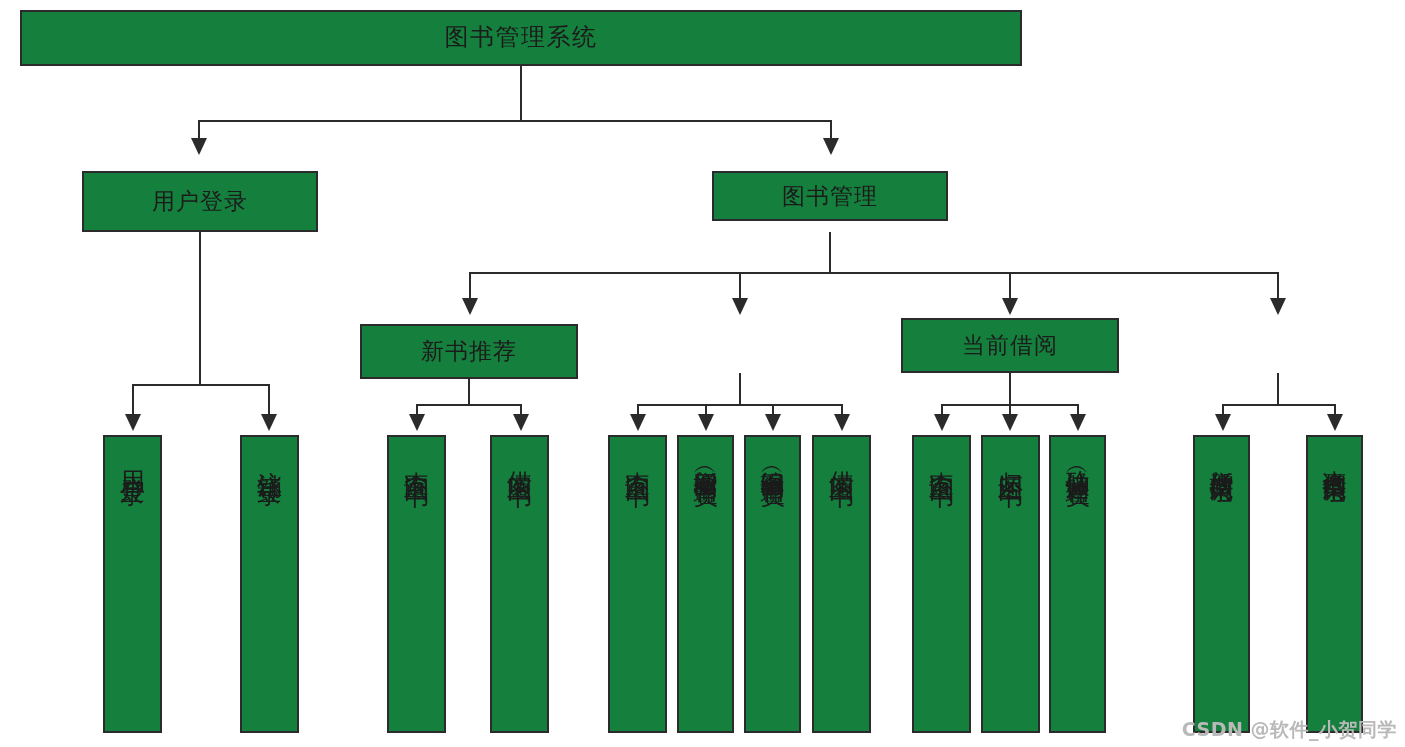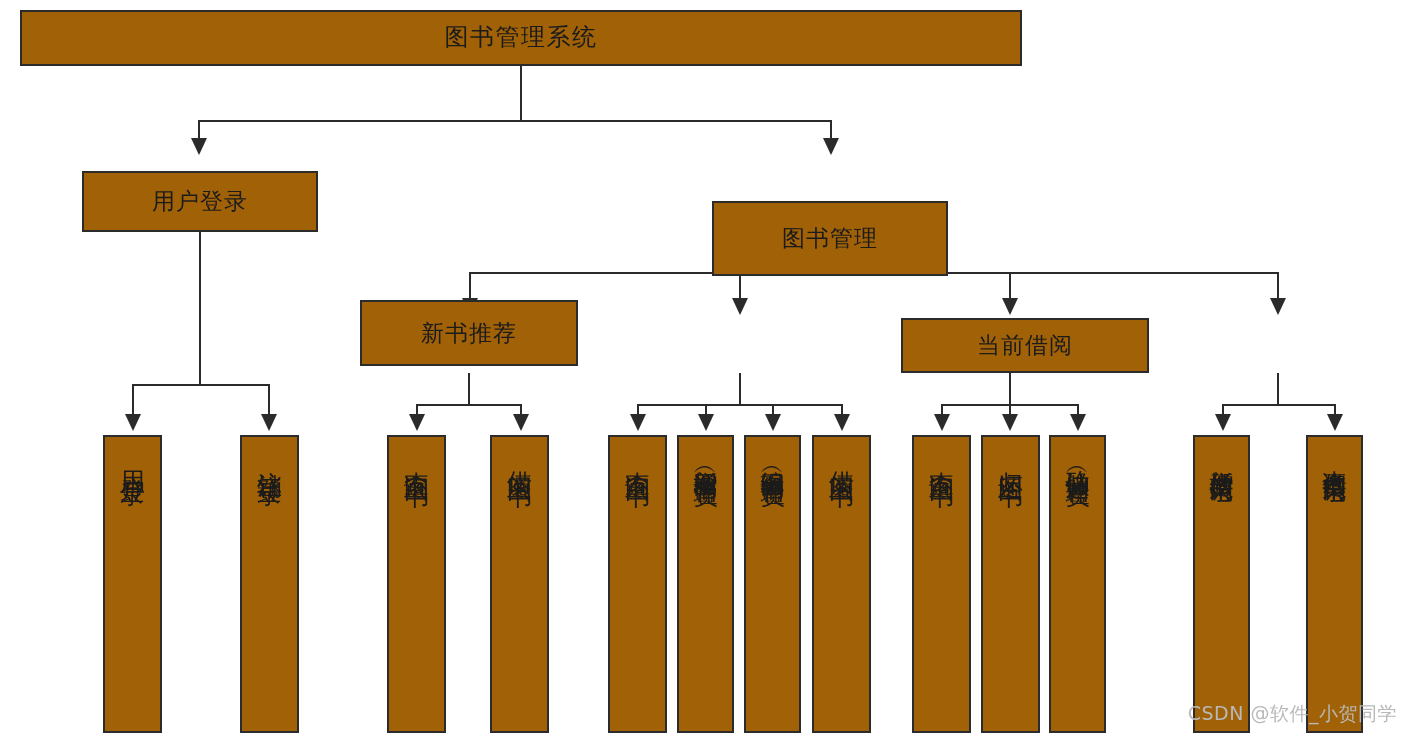--- a/index.html
+++ b/index.html
@@ -13,21 +13,21 @@
     width: 1405px;
     height: 747px;
     background: #ffffff;
     font-family: "DejaVu Sans", "Liberation Sans", sans-serif;
     overflow: hidden;
   }
   
   .node {
     position: absolute;
     box-sizing: border-box;
-    background: #a16207;
+    background: #15803d;
     border: 2px solid #2b2b2b;
     display: flex;
     align-items: center;
     justify-content: center;
     color: #1b1b1b;
     z-index: 3;
   }
   .node .label {
     display: block;
     text-align: center;
@@ -76,27 +76,28 @@
     height: 0;
     border-left: 8px solid transparent;
     border-right: 8px solid transparent;
     border-top: 17px solid #2b2b2b;
     z-index: 2;
   }
   
   #watermark {
     position: absolute;
     right: 8px;
-    bottom: 20px;
+    bottom: 4px;
     font-size: 19px;
     color: #b9b9b9;
     letter-spacing: 0.5px;
     white-space: nowrap;
     z-index: 5;
     user-select: none;
+    font-weight: bold;
   }
 </style>
 </head>
 <body>
 
 <div id="canvas">
 
   <div class="node horiz title" style="left:20px; top:10px; width:1002px; height:56px;">
     <span class="label">图书管理系统</span>
   </div>
@@ -107,21 +108,21 @@
 
   <div class="ln v" style="left:198px; top:120px; height:20px;"></div>
   <div class="arrow" style="left:191px; top:138px;"></div>
   <div class="ln v" style="left:830px; top:120px; height:20px;"></div>
   <div class="arrow" style="left:823px; top:138px;"></div>
 
   <div class="node horiz" style="left:82px; top:171px; width:236px; height:61px;">
     <span class="label">用户登录</span>
   </div>
 
-  <div class="node horiz" style="left:712px; top:171px; width:236px; height:75px;margin-top:30px;">
+  <div class="node horiz" style="left:712px; top:171px; width:236px; height:50px;">
     <span class="label">图书管理</span>
   </div>
 
   <div class="ln v" style="left:199px; top:232px; height:153px;"></div>
   <div class="ln h" style="left:132px; top:384px; width:136px;"></div>
   <div class="ln v" style="left:132px; top:384px; height:32px;"></div>
   <div class="arrow" style="left:125px; top:414px;"></div>
   <div class="ln v" style="left:268px; top:384px; height:32px;"></div>
   <div class="arrow" style="left:261px; top:414px;"></div>
 
@@ -129,24 +130,24 @@
   <div class="ln h" style="left:469px; top:272px; width:810px;"></div>
   <div class="ln v" style="left:469px; top:272px; height:28px;"></div>
   <div class="arrow" style="left:462px; top:298px;"></div>
   <div class="ln v" style="left:739px; top:272px; height:28px;"></div>
   <div class="arrow" style="left:732px; top:298px;"></div>
   <div class="ln v" style="left:1009px; top:272px; height:28px;"></div>
   <div class="arrow" style="left:1002px; top:298px;"></div>
   <div class="ln v" style="left:1277px; top:272px; height:28px;"></div>
   <div class="arrow" style="left:1270px; top:298px;"></div>
 
-  <div class="node horiz" style="left:360px; top:300px; width:218px; height:66px;">
+  <div class="node horiz" style="left:360px; top:324px; width:218px; height:55px;">
     <span class="label">新书推荐</span>
   </div>
-  <div class="node horiz" style="left:901px; top:318px; width:248px; height:55px;">
+  <div class="node horiz" style="left:901px; top:318px; width:218px; height:55px;">
     <span class="label">当前借阅</span>
   </div>
 
   <div class="ln v" style="left:468px; top:373px; height:32px;"></div>
   <div class="ln h" style="left:416px; top:404px; width:106px;"></div>
   <div class="ln v" style="left:416px; top:404px; height:14px;"></div>
   <div class="arrow" style="left:409px; top:414px;"></div>
   <div class="ln v" style="left:520px; top:404px; height:14px;"></div>
   <div class="arrow" style="left:513px; top:414px;"></div>
 

